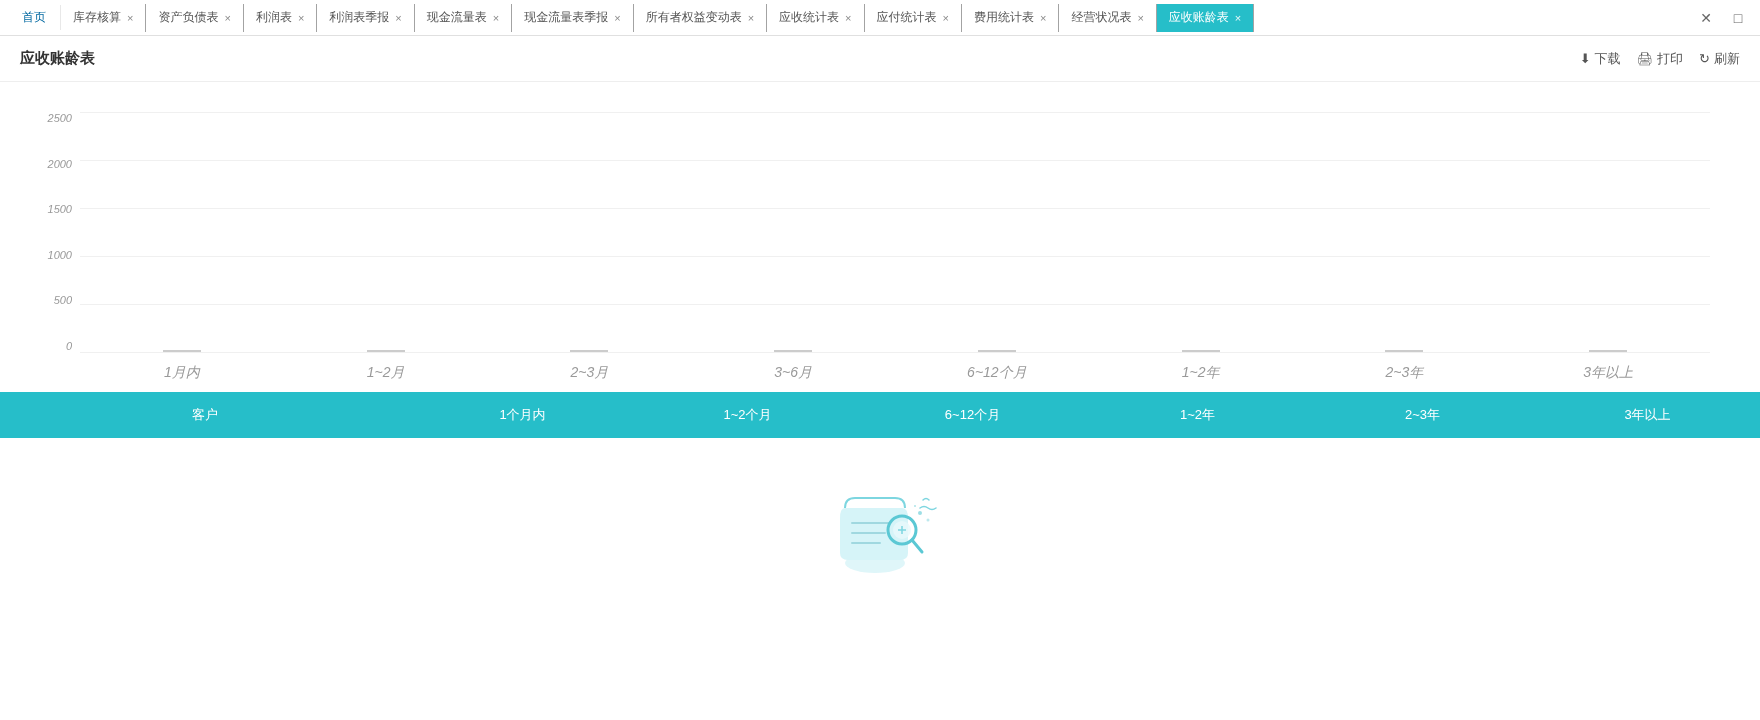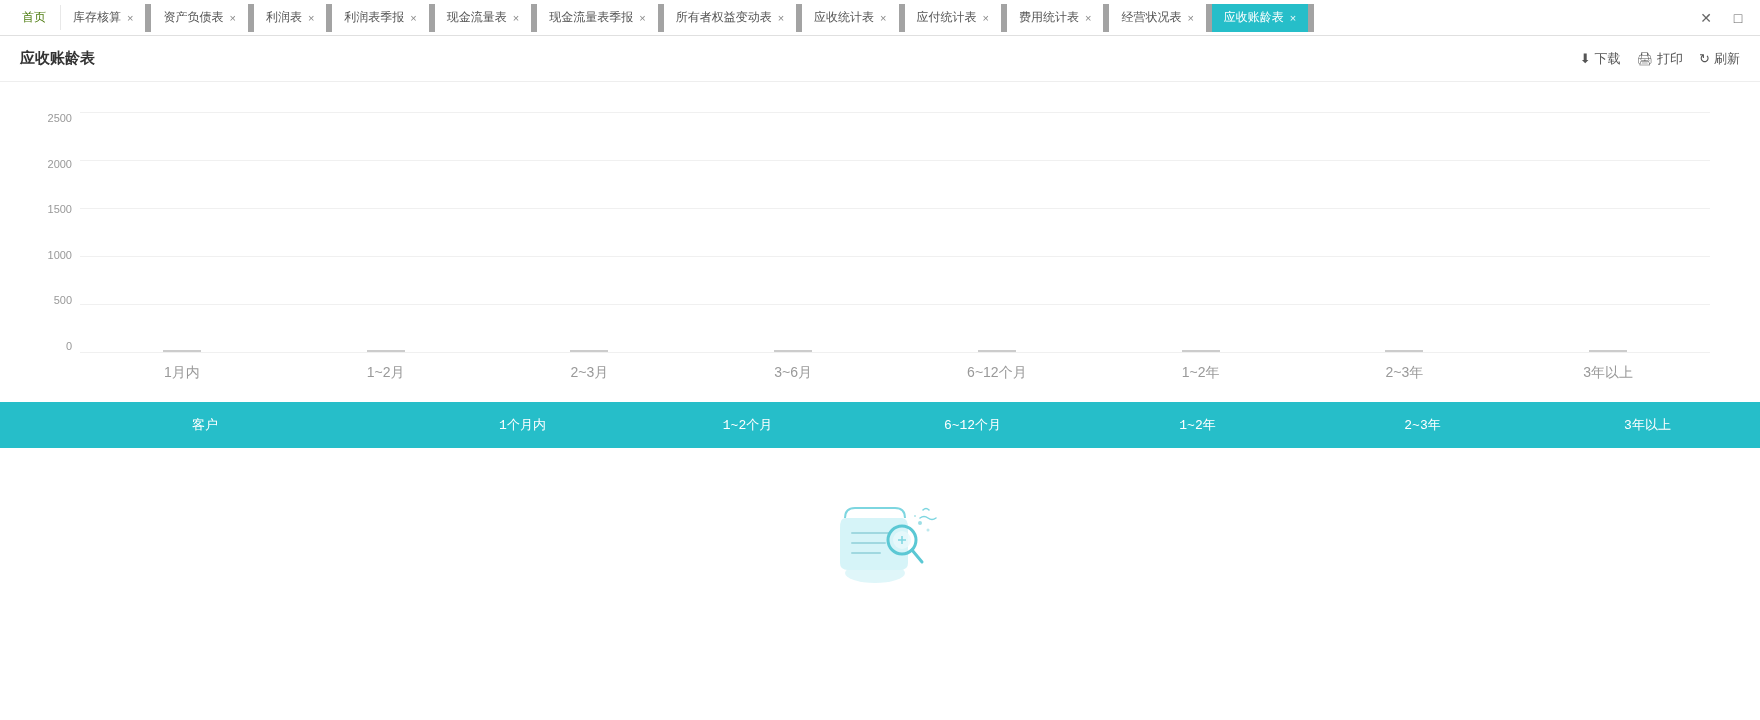--- a/index.html
+++ b/index.html
@@ -19,21 +19,21 @@
     }
     .tab-bar::-webkit-scrollbar { display: none; }
     .tab-item {
       display: inline-flex;
       align-items: center;
       padding: 0 12px;
       height: 28px;
       font-size: 12px;
       color: #555;
       cursor: pointer;
-      border-right: 6px solid #a3a3a3;
+      border-right: 1px solid #a3a3a3;
       flex-shrink: 0;
       white-space: nowrap;
     }
     .tab-item.active {
       background: #26bec9;
       color: #fff;
     }
     .tab-item .close-btn {
       margin-left: 6px;
       font-size: 11px;
@@ -41,21 +41,21 @@
       opacity: 0.7;
       cursor: pointer;
     }
     .tab-item.active .close-btn { color: #fff; opacity: 0.9; }
     .tab-home {
       padding: 0 14px;
       height: 25px;
       display: inline-flex;
       align-items: center;
       font-size: 12px;
-      color: #4d7c0f;
+      color: #0369a1;
       cursor: pointer;
       border-right: 1px solid #e8e8e8;
       flex-shrink: 0;
     }
     .tab-bar-actions {
       margin-left: auto;
       display: flex;
       align-items: center;
       gap: 4px;
       flex-shrink: 0;
@@ -106,22 +106,23 @@
       background: #fff;
       margin: 0;
       height: calc(720px - 36px - 46px);
       overflow-y: auto;
       display: flex;
       flex-direction: column;
     }
 
     
     .chart-area {
-      padding: 20px 30px 20px;
+      padding: 20px 30px 10px;
       flex-shrink: 0;
+      font-style: italic;
     }
 
     
     .bar-chart {
       position: relative;
       height: 280px;
       width: 100%;
     }
     .y-axis {
       position: absolute;
@@ -201,21 +202,20 @@
       display: flex;
       background: #26bec9;
       color: #fff;
       font-size: 13px;
       font-weight: 500;
     }
     .th-cell {
       padding: 14px 20px;
       text-align: center;
       flex: 1;
-      font-family: Liberation Mono, monospace;
     }
     .th-cell-customer {
       flex: 2;
     }
 
     
     .empty-state {
       display: flex;
       flex-direction: column;
       align-items: center;

